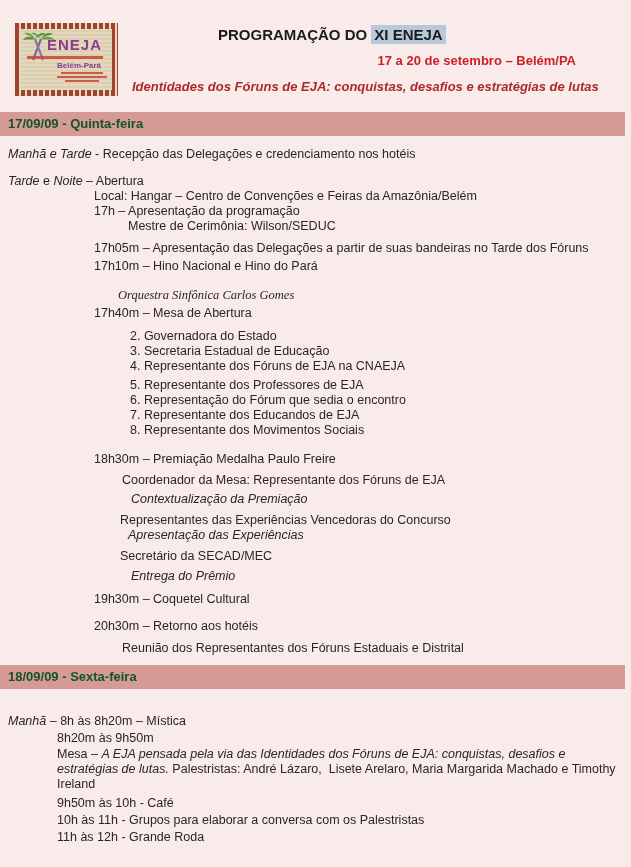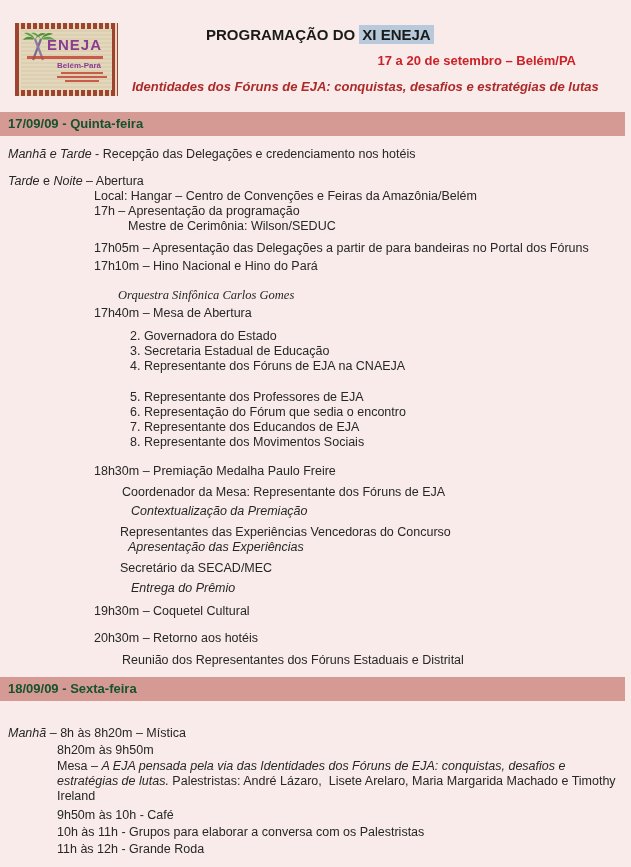--- a/index.html
+++ b/index.html
@@ -28,21 +28,21 @@
   .palms{position:absolute;left:1px;top:2px;}
   .logo-title{position:absolute;left:26px;top:7px;font-size:15px;font-weight:bold;
         letter-spacing:1px;color:var(--logo-purple);}
   .logo-strip{position:absolute;background:var(--logo-red);opacity:.85;}
   .strip1{left:6px;top:27px;width:76px;height:3px;}
   .logo-loc{position:absolute;left:36px;top:32px;font-size:8px;font-weight:bold;color:var(--logo-purple);}
   .strip2{left:40px;top:43px;width:42px;height:2px;}
   .strip3{left:36px;top:47px;width:50px;height:2px;}
   .strip4{left:44px;top:51px;width:34px;height:2px;}
 
-  .title{position:absolute;left:206px;top:26px;font-size:15px;font-weight:bold;color:#1a1a1a;white-space:pre;}
+  .title{position:absolute;left:218px;top:26px;font-size:15px;font-weight:bold;color:#1a1a1a;white-space:pre;}
   .title .hl{background:var(--highlight);padding:1px 3px;}
   .date{position:absolute;right:55px;top:53px;font-size:13px;font-weight:bold;color:var(--red);}
   .subtitle{position:absolute;left:132px;top:79px;font-size:13px;font-weight:bold;font-style:italic;
         color:var(--dark-red);white-space:pre;}
 
   
   .band{height:24px;width:625px;box-sizing:border-box;background:var(--band-bg);
         font-size:13px;font-weight:bold;line-height:24px;padding-left:8px;color:#14532d;}
   .line{font-size:12.5px;line-height:15px;color:var(--text);white-space:pre-wrap;}
   .line .it{font-style:italic;}
@@ -76,28 +76,28 @@
     <div class="date">17 a 20 de setembro – Belém/PA</div>
     <div class="subtitle">Identidades dos Fóruns de EJA: conquistas, desafios e estratégias de lutas</div>
   </header>
   <main>
       <div class="band" style="margin-top: 0px;">17/09/09 - Quinta-feira</div>
       <div class="line" style="margin-left: 8px; margin-top: 11px;"><span class="it">Manhã e Tarde</span><span> - Recepção das Delegações e credenciamento nos hotéis</span></div>
       <div class="line" style="margin-left: 8px; margin-top: 12px;"><span class="it">Tarde</span><span> e </span><span class="it">Noite</span><span> – Abertura</span></div>
       <div class="line" style="margin-left: 94px; margin-top: 0px;"><span>Local: Hangar – Centro de Convenções e Feiras da Amazônia/Belém</span></div>
       <div class="line" style="margin-left: 94px; margin-top: 0px;"><span>17h – Apresentação da programação</span></div>
       <div class="line" style="margin-left: 128px; margin-top: 0px;"><span>Mestre de Cerimônia: Wilson/SEDUC</span></div>
-      <div class="line" style="margin-left: 94px; margin-top: 7px;"><span>17h05m – Apresentação das Delegações a partir de para bandeiras no Portal dos Fóruns</span></div>
+      <div class="line" style="margin-left: 94px; margin-top: 7px;"><span>17h05m – Apresentação das Delegações a partir de suas bandeiras no Tarde dos Fóruns</span></div>
       <div class="line" style="margin-left: 94px; margin-top: 3px;"><span>17h10m – Hino Nacional e Hino do Pará</span></div>
       <div class="line" style="margin-left: 118px; margin-top: 14px; font-family: Liberation Serif, serif;"><span class="it">Orquestra Sinfônica Carlos Gomes</span></div>
       <div class="line" style="margin-left: 94px; margin-top: 3px;"><span>17h40m – Mesa de Abertura</span></div>
       <div class="line" style="margin-left: 130px; margin-top: 8px;"><span>2. Governadora do Estado</span></div>
       <div class="line" style="margin-left: 130px; margin-top: 0px;"><span>3. Secretaria Estadual de Educação</span></div>
       <div class="line" style="margin-left: 130px; margin-top: 0px;"><span>4. Representante dos Fóruns de EJA na CNAEJA</span></div>
-      <div class="line" style="margin-left: 130px; margin-top: 16px;"><span>5. Representante dos Professores de EJA</span></div>
+      <div class="line" style="margin-left: 130px; margin-top: 4px;"><span>5. Representante dos Professores de EJA</span></div>
       <div class="line" style="margin-left: 130px; margin-top: 0px;"><span>6. Representação do Fórum que sedia o encontro</span></div>
       <div class="line" style="margin-left: 130px; margin-top: 0px;"><span>7. Representante dos Educandos de EJA</span></div>
       <div class="line" style="margin-left: 130px; margin-top: 0px;"><span>8. Representante dos Movimentos Sociais</span></div>
       <div class="line" style="margin-left: 94px; margin-top: 14px;"><span>18h30m – Premiação Medalha Paulo Freire</span></div>
       <div class="line" style="margin-left: 122px; margin-top: 6px;"><span>Coordenador da Mesa: Representante dos Fóruns de EJA</span></div>
       <div class="line" style="margin-left: 131px; margin-top: 4px;"><span class="it">Contextualização da Premiação</span></div>
       <div class="line" style="margin-left: 120px; margin-top: 6px;"><span>Representantes das Experiências Vencedoras do Concurso</span></div>
       <div class="line" style="margin-left: 128px; "><span class="it">Apresentação das Experiências</span></div>
       <div class="line" style="margin-left: 120px; margin-top: 6px;"><span>Secretário da SECAD/MEC</span></div>
       <div class="line" style="margin-left: 131px; margin-top: 5px;"><span class="it">Entrega do Prêmio</span></div>

